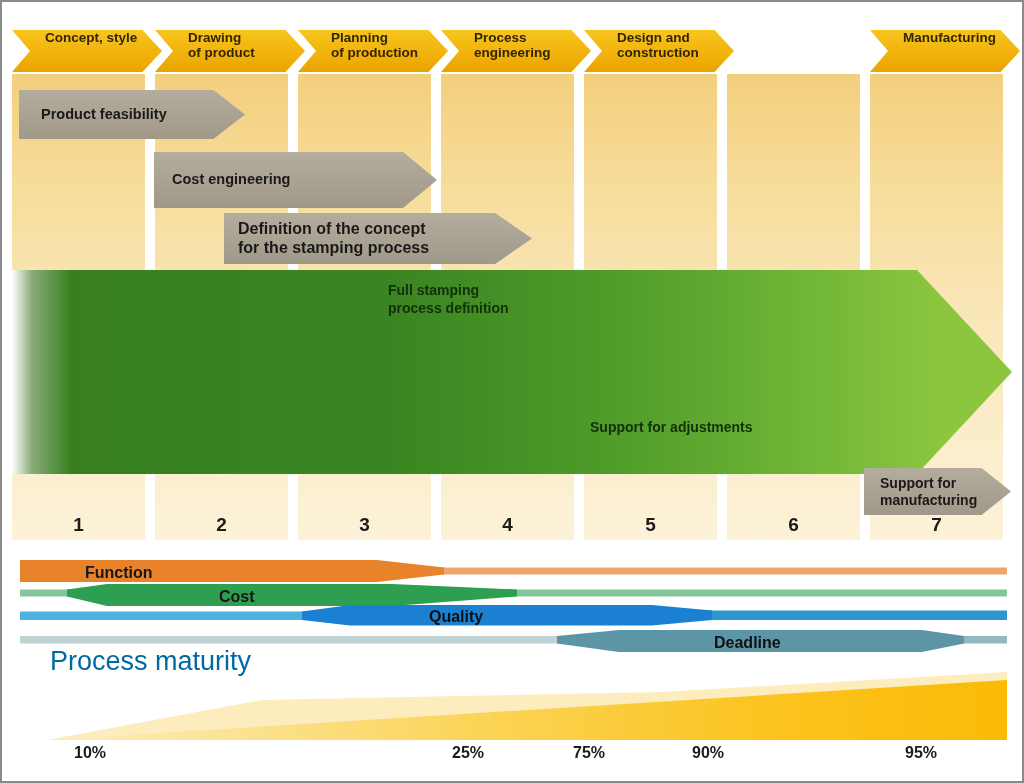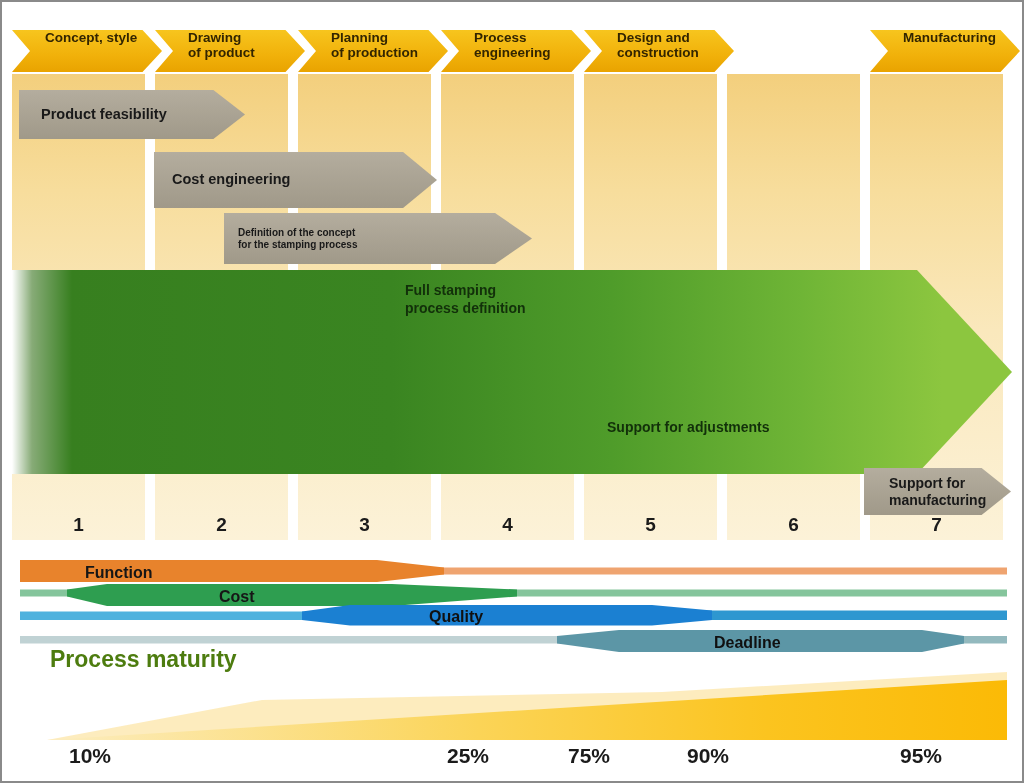--- a/index.html
+++ b/index.html
@@ -36,37 +36,37 @@
     font-weight:bold;color:#191919;white-space:pre-line;line-height:1.18;
   }
   
   .green-arrow{
     position:absolute;left:10px;top:268px;width:1000px;height:204px;
     background:linear-gradient(90deg,#ffffff 0%,#87ab77 2%,#377f1f 6%,#3a8521 38%,#4f9c2a 60%,#6fb536 79%,#8cc63f 93%);
     clip-path:polygon(0% 0%,90.5% 0%,100% 50%,90.5% 100%,0% 100%);
   }
   .green-label{
     position:absolute;font-size:14px;font-weight:bold;color:#12300a;
-    white-space:pre-line;line-height:1.3;margin-left:17px;
+    white-space:pre-line;line-height:1.3;
   }
   
   .num{
     position:absolute;top:512px;width:133px;text-align:center;
     font-size:19px;font-weight:bold;color:#1b1b1b;
   }
   
   .ribbons{position:absolute;left:10px;top:554px;}
   .ribbons text,.pm-svg text{font-family:"Liberation Sans",sans-serif;}
   .pm-title{
-    position:absolute;left:48px;top:644px;font-size:23px;font-weight:bold;color:#4d7c0f;
+    position:absolute;left:48px;top:644px;font-size:27px;font-weight:normal;color:#0369a1;
   }
   .pm-svg{position:absolute;left:10px;top:640px;}
   .pct{
     position:absolute;top:742px;transform:translateX(-50%);
-    font-size:21px;font-weight:bold;color:#1b1b1b;
+    font-size:16px;font-weight:bold;color:#1b1b1b;
   }
 </style>
 </head>
 <body>
 
 <div class="frame">
 
   <div class="chev" style="left:10px">
       <span>Concept, style</span>
     </div>
@@ -98,31 +98,31 @@
   <div class="col" style="left:725px"></div>
   <div class="col" style="left:868px"></div>
 
   <div class="garrow" style="left:17px;top:88px;width:226px;height:49px;clip-path:polygon(0 0,86% 0,100% 50%,86% 100%,0 100%)">
     <span style="padding-left:22px;font-size:14.5px">Product feasibility</span>
   </div>
   <div class="garrow" style="left:152px;top:150px;width:283px;height:56px;clip-path:polygon(0 0,88% 0,100% 50%,88% 100%,0 100%)">
     <span style="padding-left:18px;font-size:14.5px">Cost engineering</span>
   </div>
   <div class="garrow" style="left:222px;top:211px;width:308px;height:51px;clip-path:polygon(0 0,88% 0,100% 50%,88% 100%,0 100%)">
-    <span style="padding-left:14px;font-size:10px">Definition of the concept
+    <span style="padding-left:14px;font-size:16px">Definition of the concept
 for the stamping process</span>
   </div>
 
   <div class="green-arrow"></div>
   <div class="green-label" style="left:386px;top:279px">Full stamping
 process definition</div>
   <div class="green-label" style="left:588px;top:416px">Support for adjustments</div>
 
   <div class="garrow" style="left:862px;top:466px;width:147px;height:47px;clip-path:polygon(0 0,80% 0,100% 50%,80% 100%,0 100%)">
-    <span style="padding-left:25px;font-size:14px">Support for
+    <span style="padding-left:16px;font-size:14px">Support for
 manufacturing</span>
   </div>
 
   <div class="num" style="left:10px">1</div>
   <div class="num" style="left:153px">2</div>
   <div class="num" style="left:296px">3</div>
   <div class="num" style="left:439px">4</div>
   <div class="num" style="left:582px">5</div>
   <div class="num" style="left:725px">6</div>
   <div class="num" style="left:868px">7</div>

